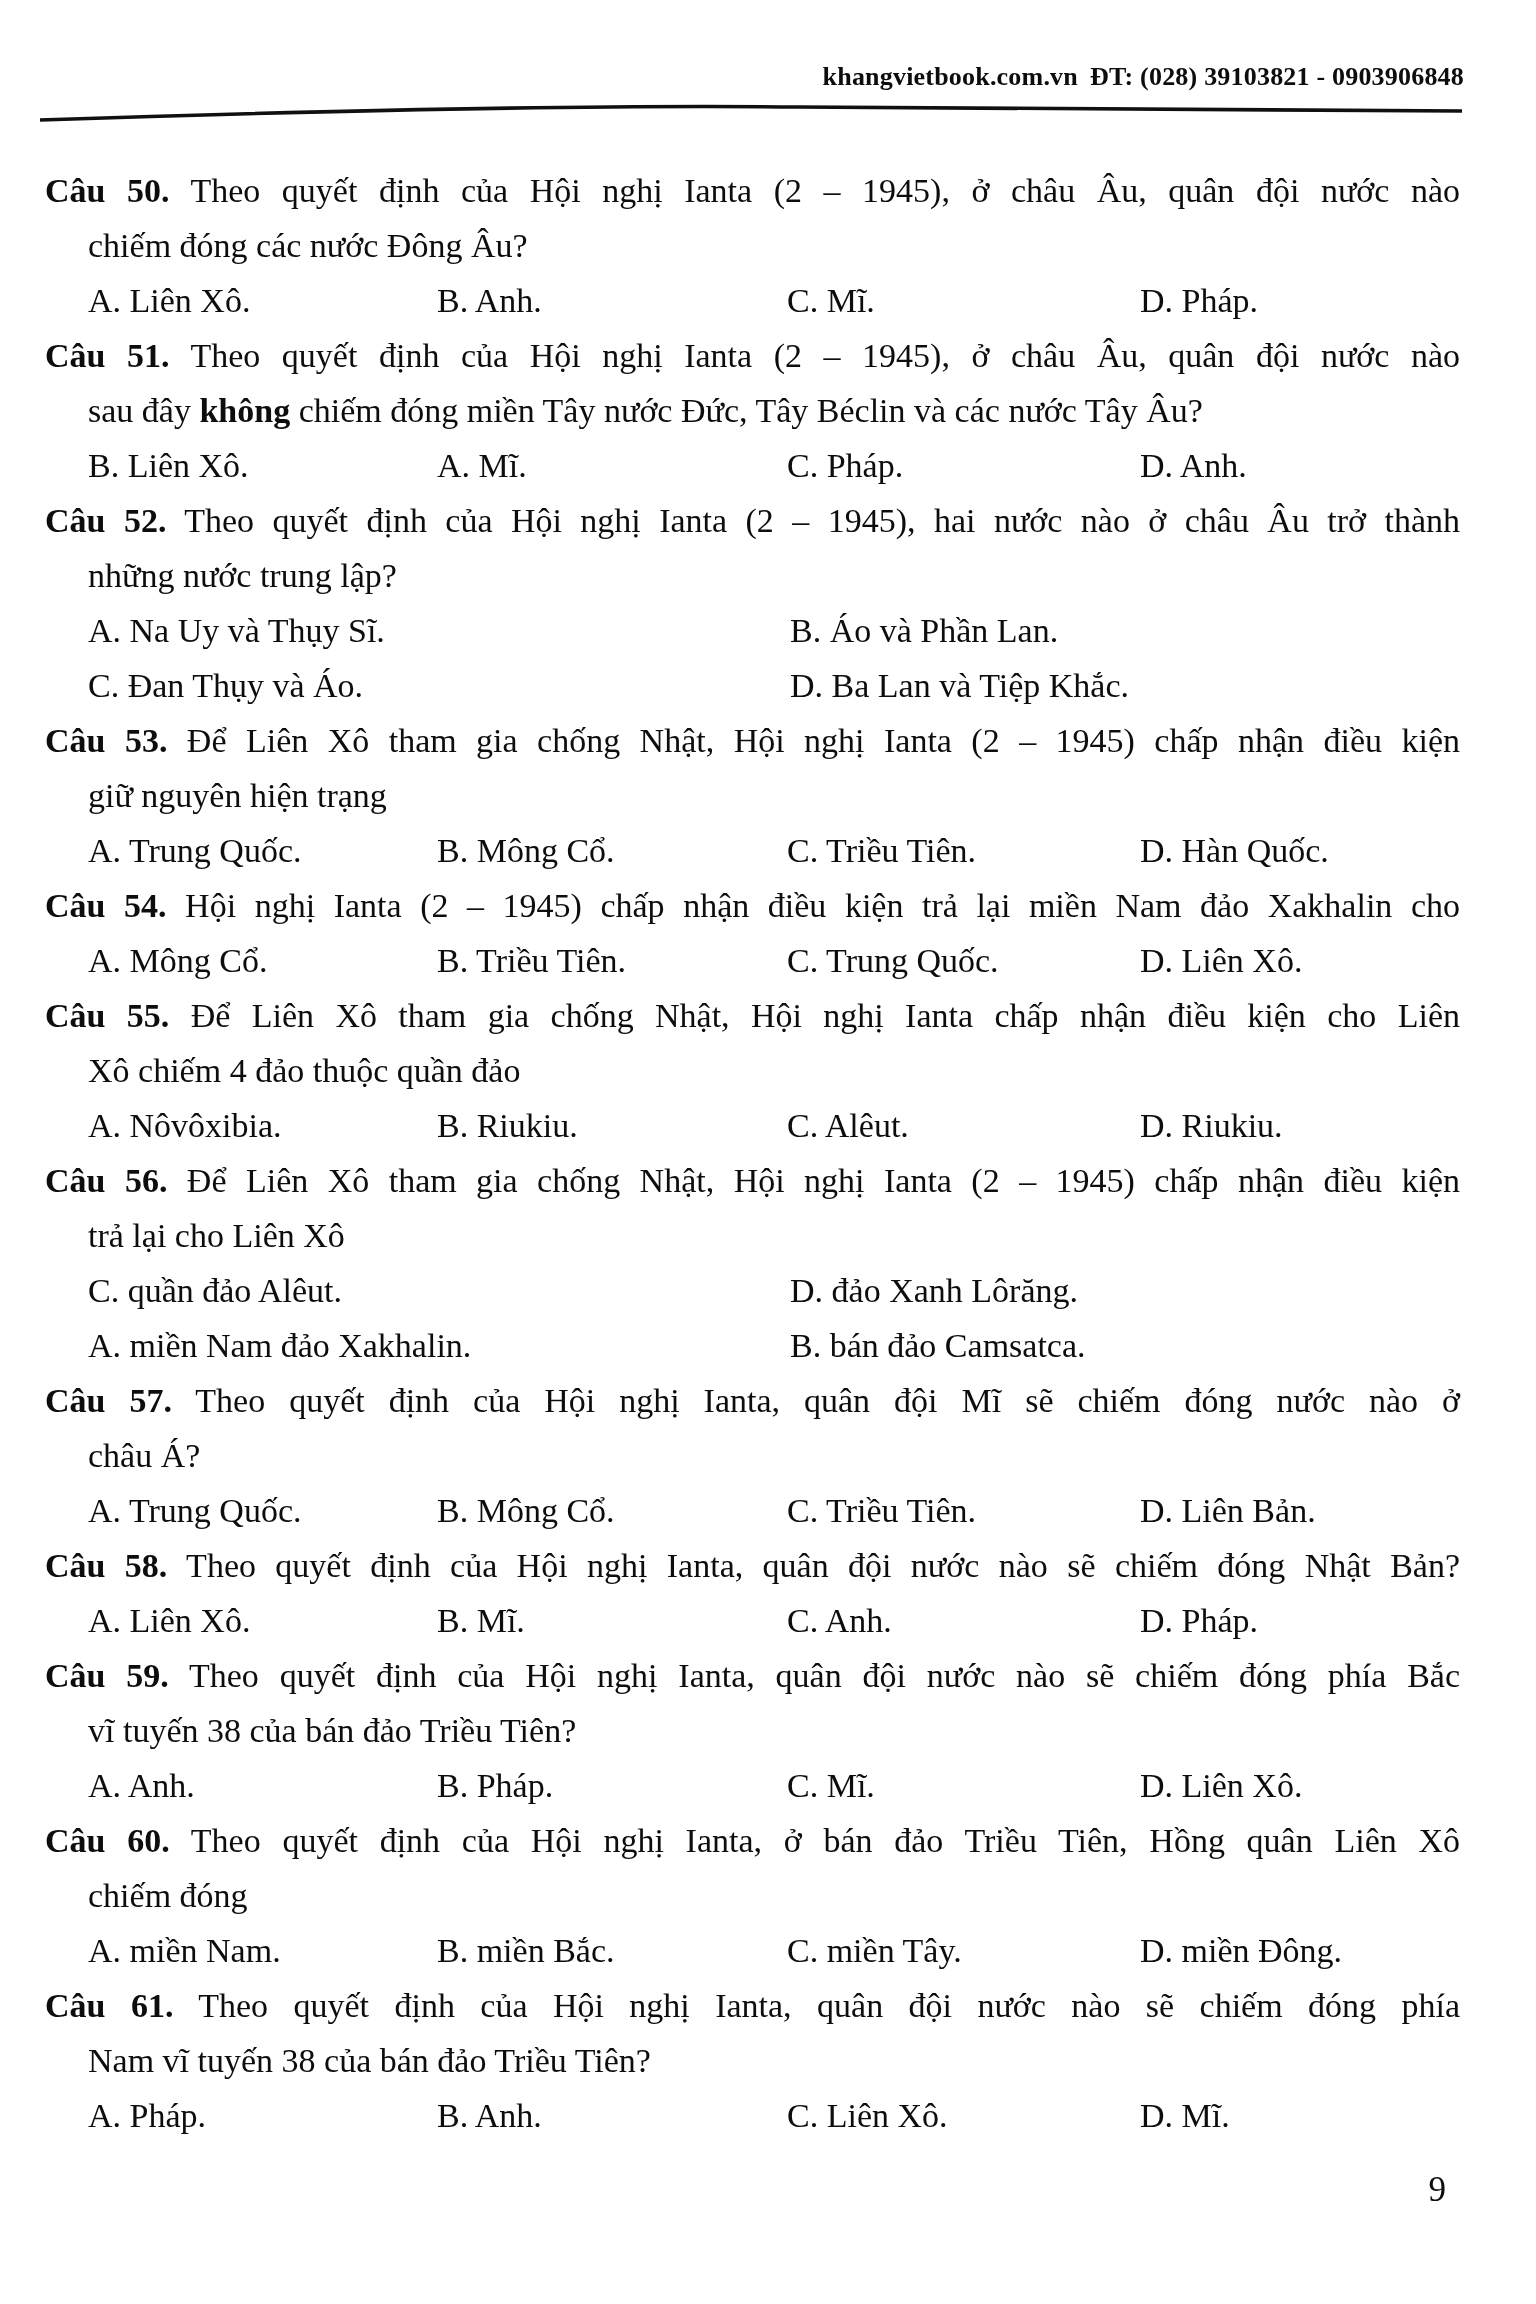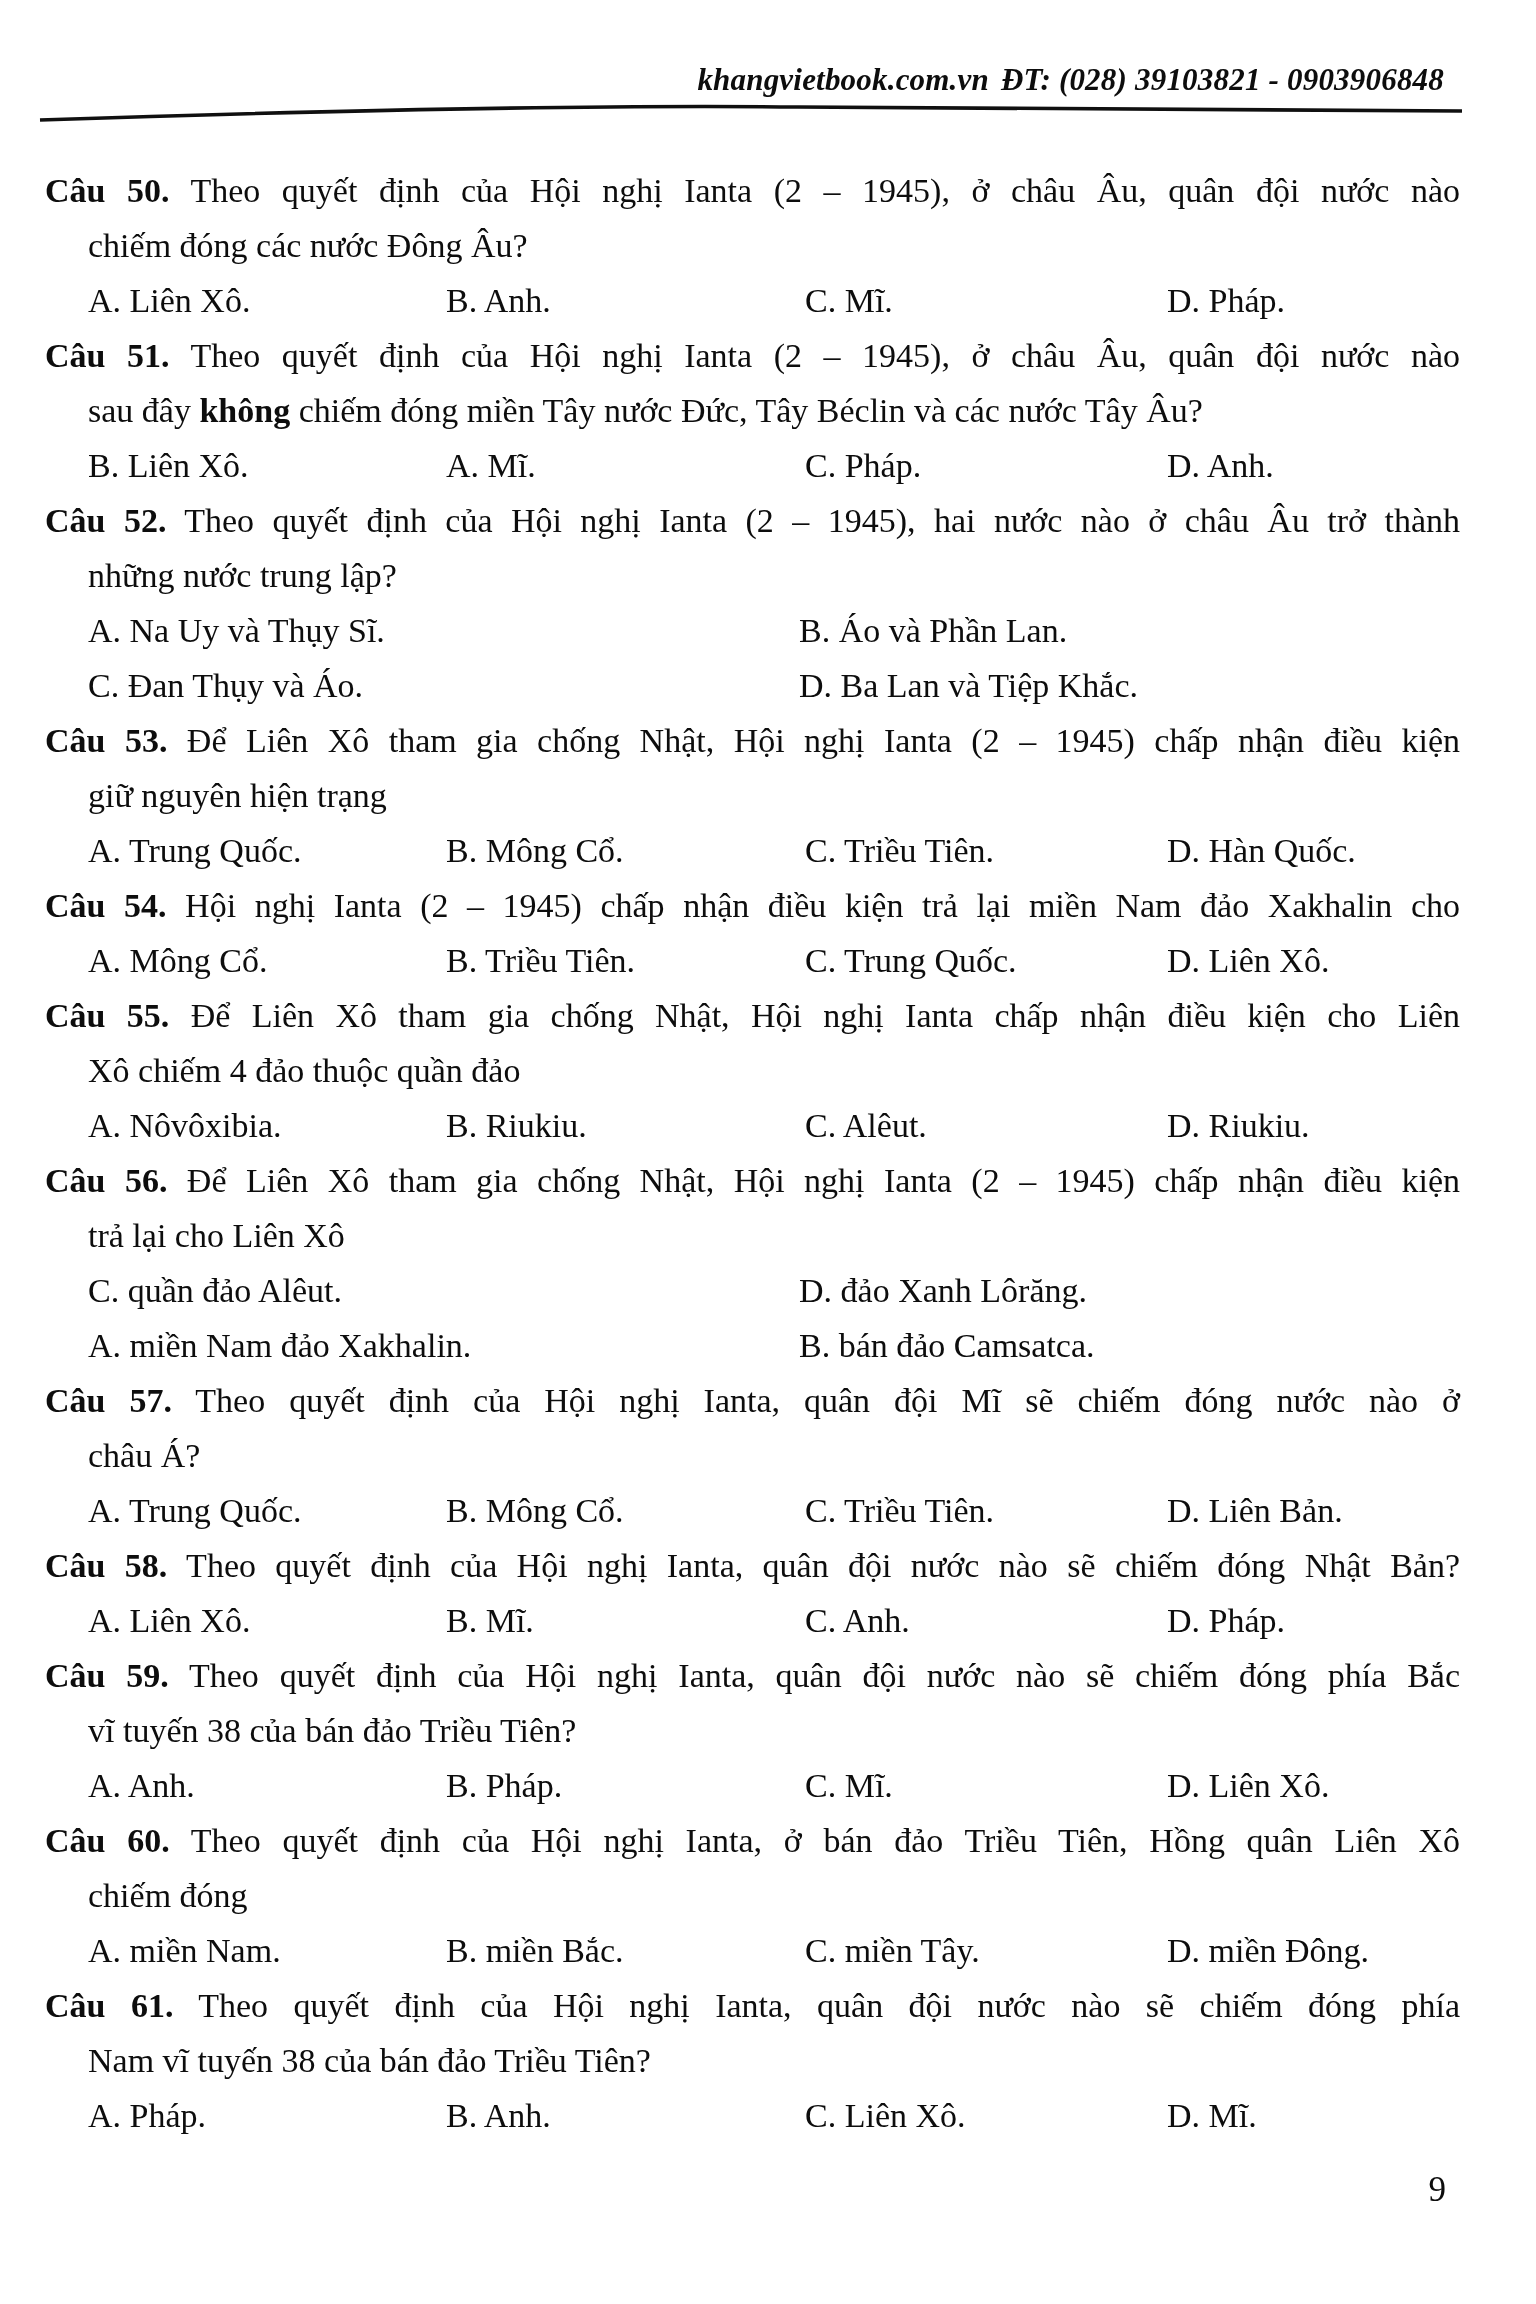--- a/index.html
+++ b/index.html
@@ -10,24 +10,23 @@
     color: #0d0d0d;
   }
   .page {
     position: relative;
     width: 1536px; height: 2304px;
     overflow: hidden;
     background: #ffffff;
   }
   .header {
     position: absolute;
-    top: 62px; right: 92px;
-    font-size: 31px;
+    top: 62px; right: 72px;
+    font-size: 26px;
     font-weight: bold;
-    font-style: italic;
     white-space: nowrap;
     letter-spacing: 0.2px;
   }
   .header .sep { display: inline-block; width: 12px; }
   .rule {
     position: absolute;
     left: 38px; top: 100px;
     width: 1426px; height: 26px;
   }
   .content {
@@ -46,21 +45,20 @@
     text-align: justify;
     text-align-last: justify;
   }
   .cont { padding-left: 43px; }
   .qnum { font-weight: bold; }
   .bold { font-weight: bold; }
   .opts {
     display: grid;
     height: 55px; line-height: 55px;
     padding-left: 43px;
-    gap: 9px;
   }
   .opts.four { grid-template-columns: 349px 350px 353px 1fr; }
   .opts.two  { grid-template-columns: 702px 1fr; }
   .opt { white-space: nowrap; }
   .pagenum {
     position: absolute;
     right: 90px; top: 2162px;
     height: 55px; line-height: 55px;
     font-size: 35px;
   }

